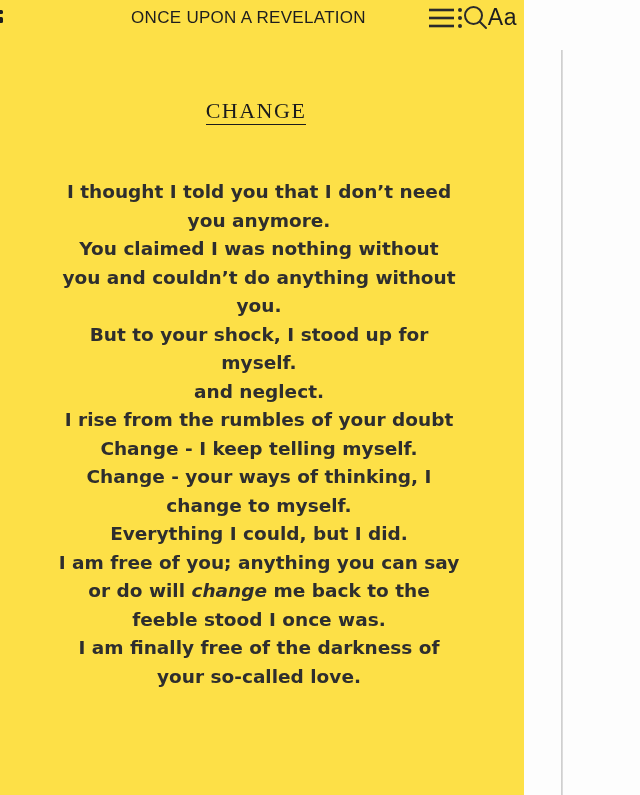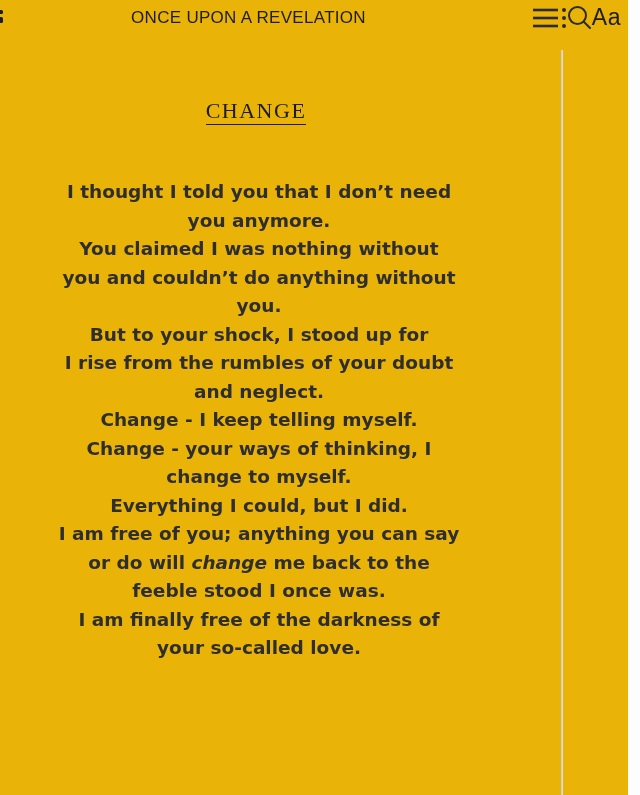--- a/index.html
+++ b/index.html
@@ -4,22 +4,22 @@
 <style>
   html, body { margin: 0; padding: 0; }
   body {
     width: 640px; height: 795px;
     background: #fdfdfd;
     font-family: "Liberation Sans", sans-serif;
     overflow: hidden;
   }
   .screen {
     position: relative;
-    width: 628px; height: 795px;
-    background: #eab308;
+    width: 524px; height: 795px;
+    background: #fde047;
   }
 
   
   .header {
     position: relative;
     height: 35px;
     width: 100%;
   }
   .edge-mark {
     position: absolute;
@@ -163,22 +163,23 @@
       <span>CHANGE</span>
     </div>
 
     <div class="poem">
         <div class="poem-line"><span>I thought I told you that I don’t need</span></div>
         <div class="poem-line"><span>you anymore.</span></div>
         <div class="poem-line"><span>You claimed I was nothing without</span></div>
         <div class="poem-line"><span>you and couldn’t do anything without</span></div>
         <div class="poem-line"><span>you.</span></div>
         <div class="poem-line"><span>But to your shock, I stood up for</span></div>
+        <div class="poem-line"><span>myself.</span></div>
+        <div class="poem-line"><span>and neglect.</span></div>
         <div class="poem-line"><span>I rise from the rumbles of your doubt</span></div>
-        <div class="poem-line"><span>and neglect.</span></div>
         <div class="poem-line"><span>Change - I keep telling myself.</span></div>
         <div class="poem-line"><span>Change - your ways of thinking, I</span></div>
         <div class="poem-line"><span>change to myself.</span></div>
         <div class="poem-line"><span>Everything I could, but I did.</span></div>
         <div class="poem-line"><span>I am free of you; anything you can say</span></div>
         <div class="poem-line"><span>or do will </span><span class="italic">change</span><span> me back to the</span></div>
         <div class="poem-line"><span>feeble stood I once was.</span></div>
         <div class="poem-line"><span>I am finally free of the darkness of</span></div>
         <div class="poem-line"><span>your so-called love.</span></div>
       </div>

